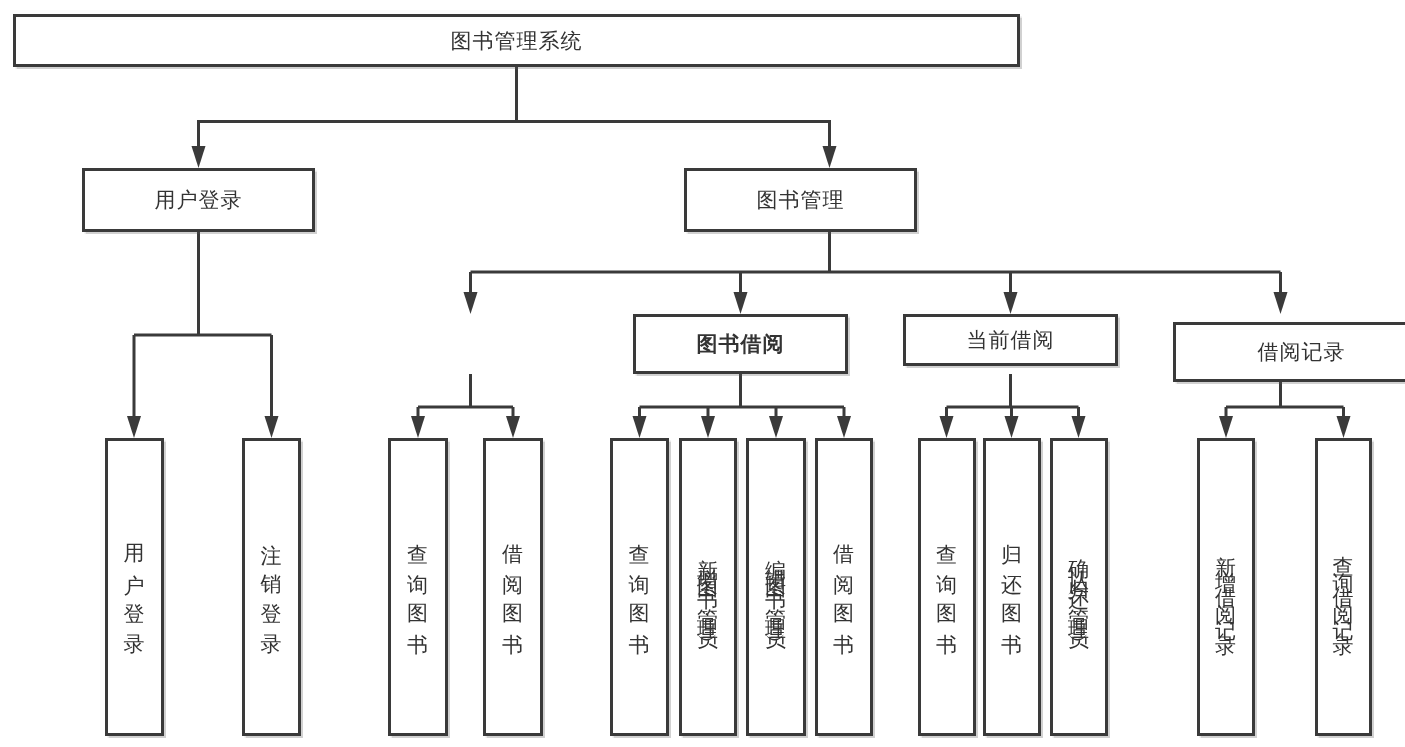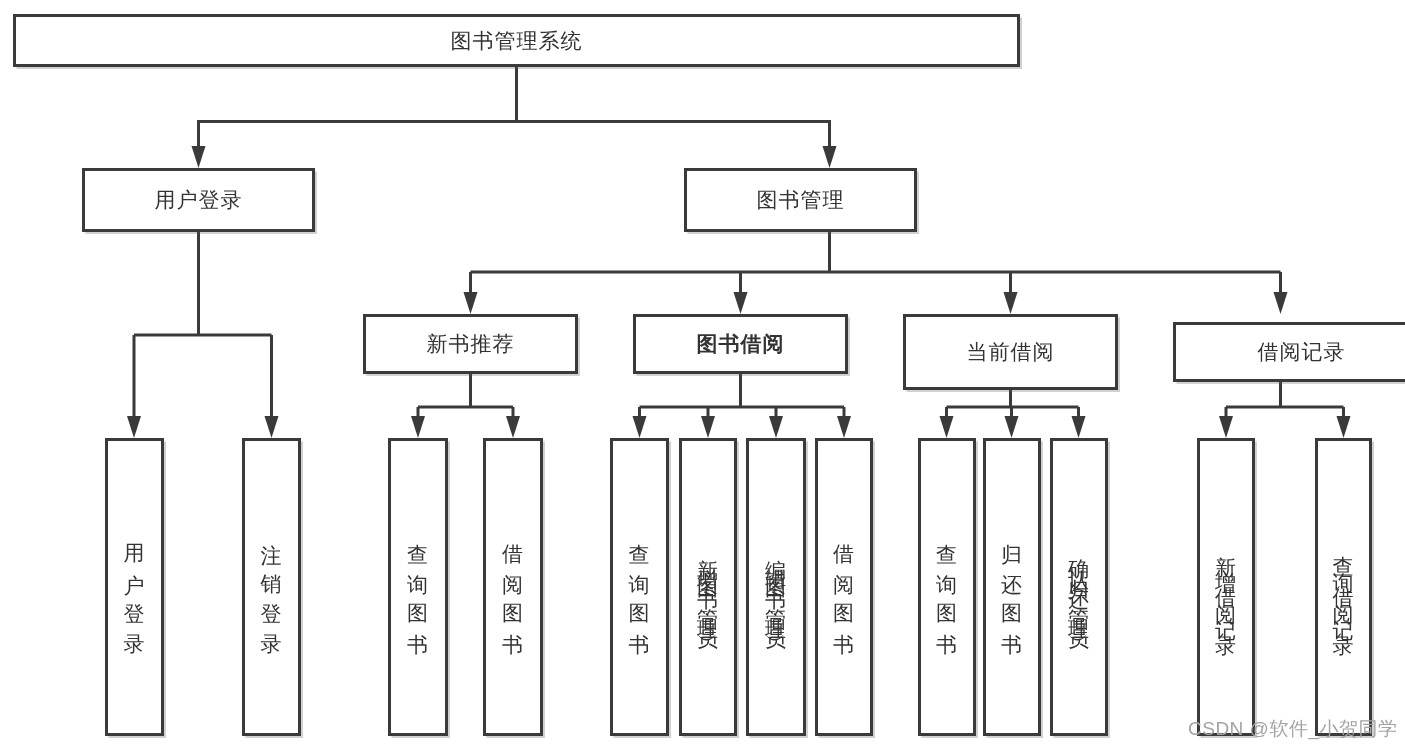--- a/index.html
+++ b/index.html
@@ -118,27 +118,24 @@
     <span class="lbl">图书管理系统</span>
   </div>
 
   <div class="box" style="left:82px; top:168px; width:233px; height:64px;">
     <span class="lbl">用户登录</span>
   </div>
   <div class="box" style="left:684px; top:168px; width:233px; height:64px;">
     <span class="lbl">图书管理</span>
   </div>
 
-  <div class="box" style="left:363px; top:314px; width:215px; height:60px;">
-    <span class="lbl">新书推荐</span>
-  </div>
   <div class="box" style="left:633px; top:314px; width:215px; height:60px;font-weight:bold;">
     <span class="lbl">图书借阅</span>
   </div>
-  <div class="box" style="left:903px; top:314px; width:215px; height:76px;">
+  <div class="box" style="left:903px; top:314px; width:215px; height:52px;">
     <span class="lbl">当前借阅</span>
   </div>
   <div class="box" style="left:1173px; top:322px; width:257px; height:60px;">
     <span class="lbl">借阅记录</span>
   </div>
 
   <div class="box v" style="left:105px; top:438px; width:59px; height:298px;">
     <span class="lbl">用户登录</span>
   </div>
   <div class="box v" style="left:242px; top:438px; width:59px; height:298px;">
@@ -175,15 +172,14 @@
     <span class="lbl">确认归还（管理员）</span>
   </div>
 
   <div class="box v vm" style="left:1197px; top:438px; width:58px; height:298px;">
     <span class="lbl">新增借阅记录</span>
   </div>
   <div class="box v vm" style="left:1315px; top:438px; width:57px; height:298px;">
     <span class="lbl">查询借阅记录</span>
   </div>
 
-  <div class="watermark">CSDN @软件_小贺同学</div>
 
 </div>
 
 </body></html>

